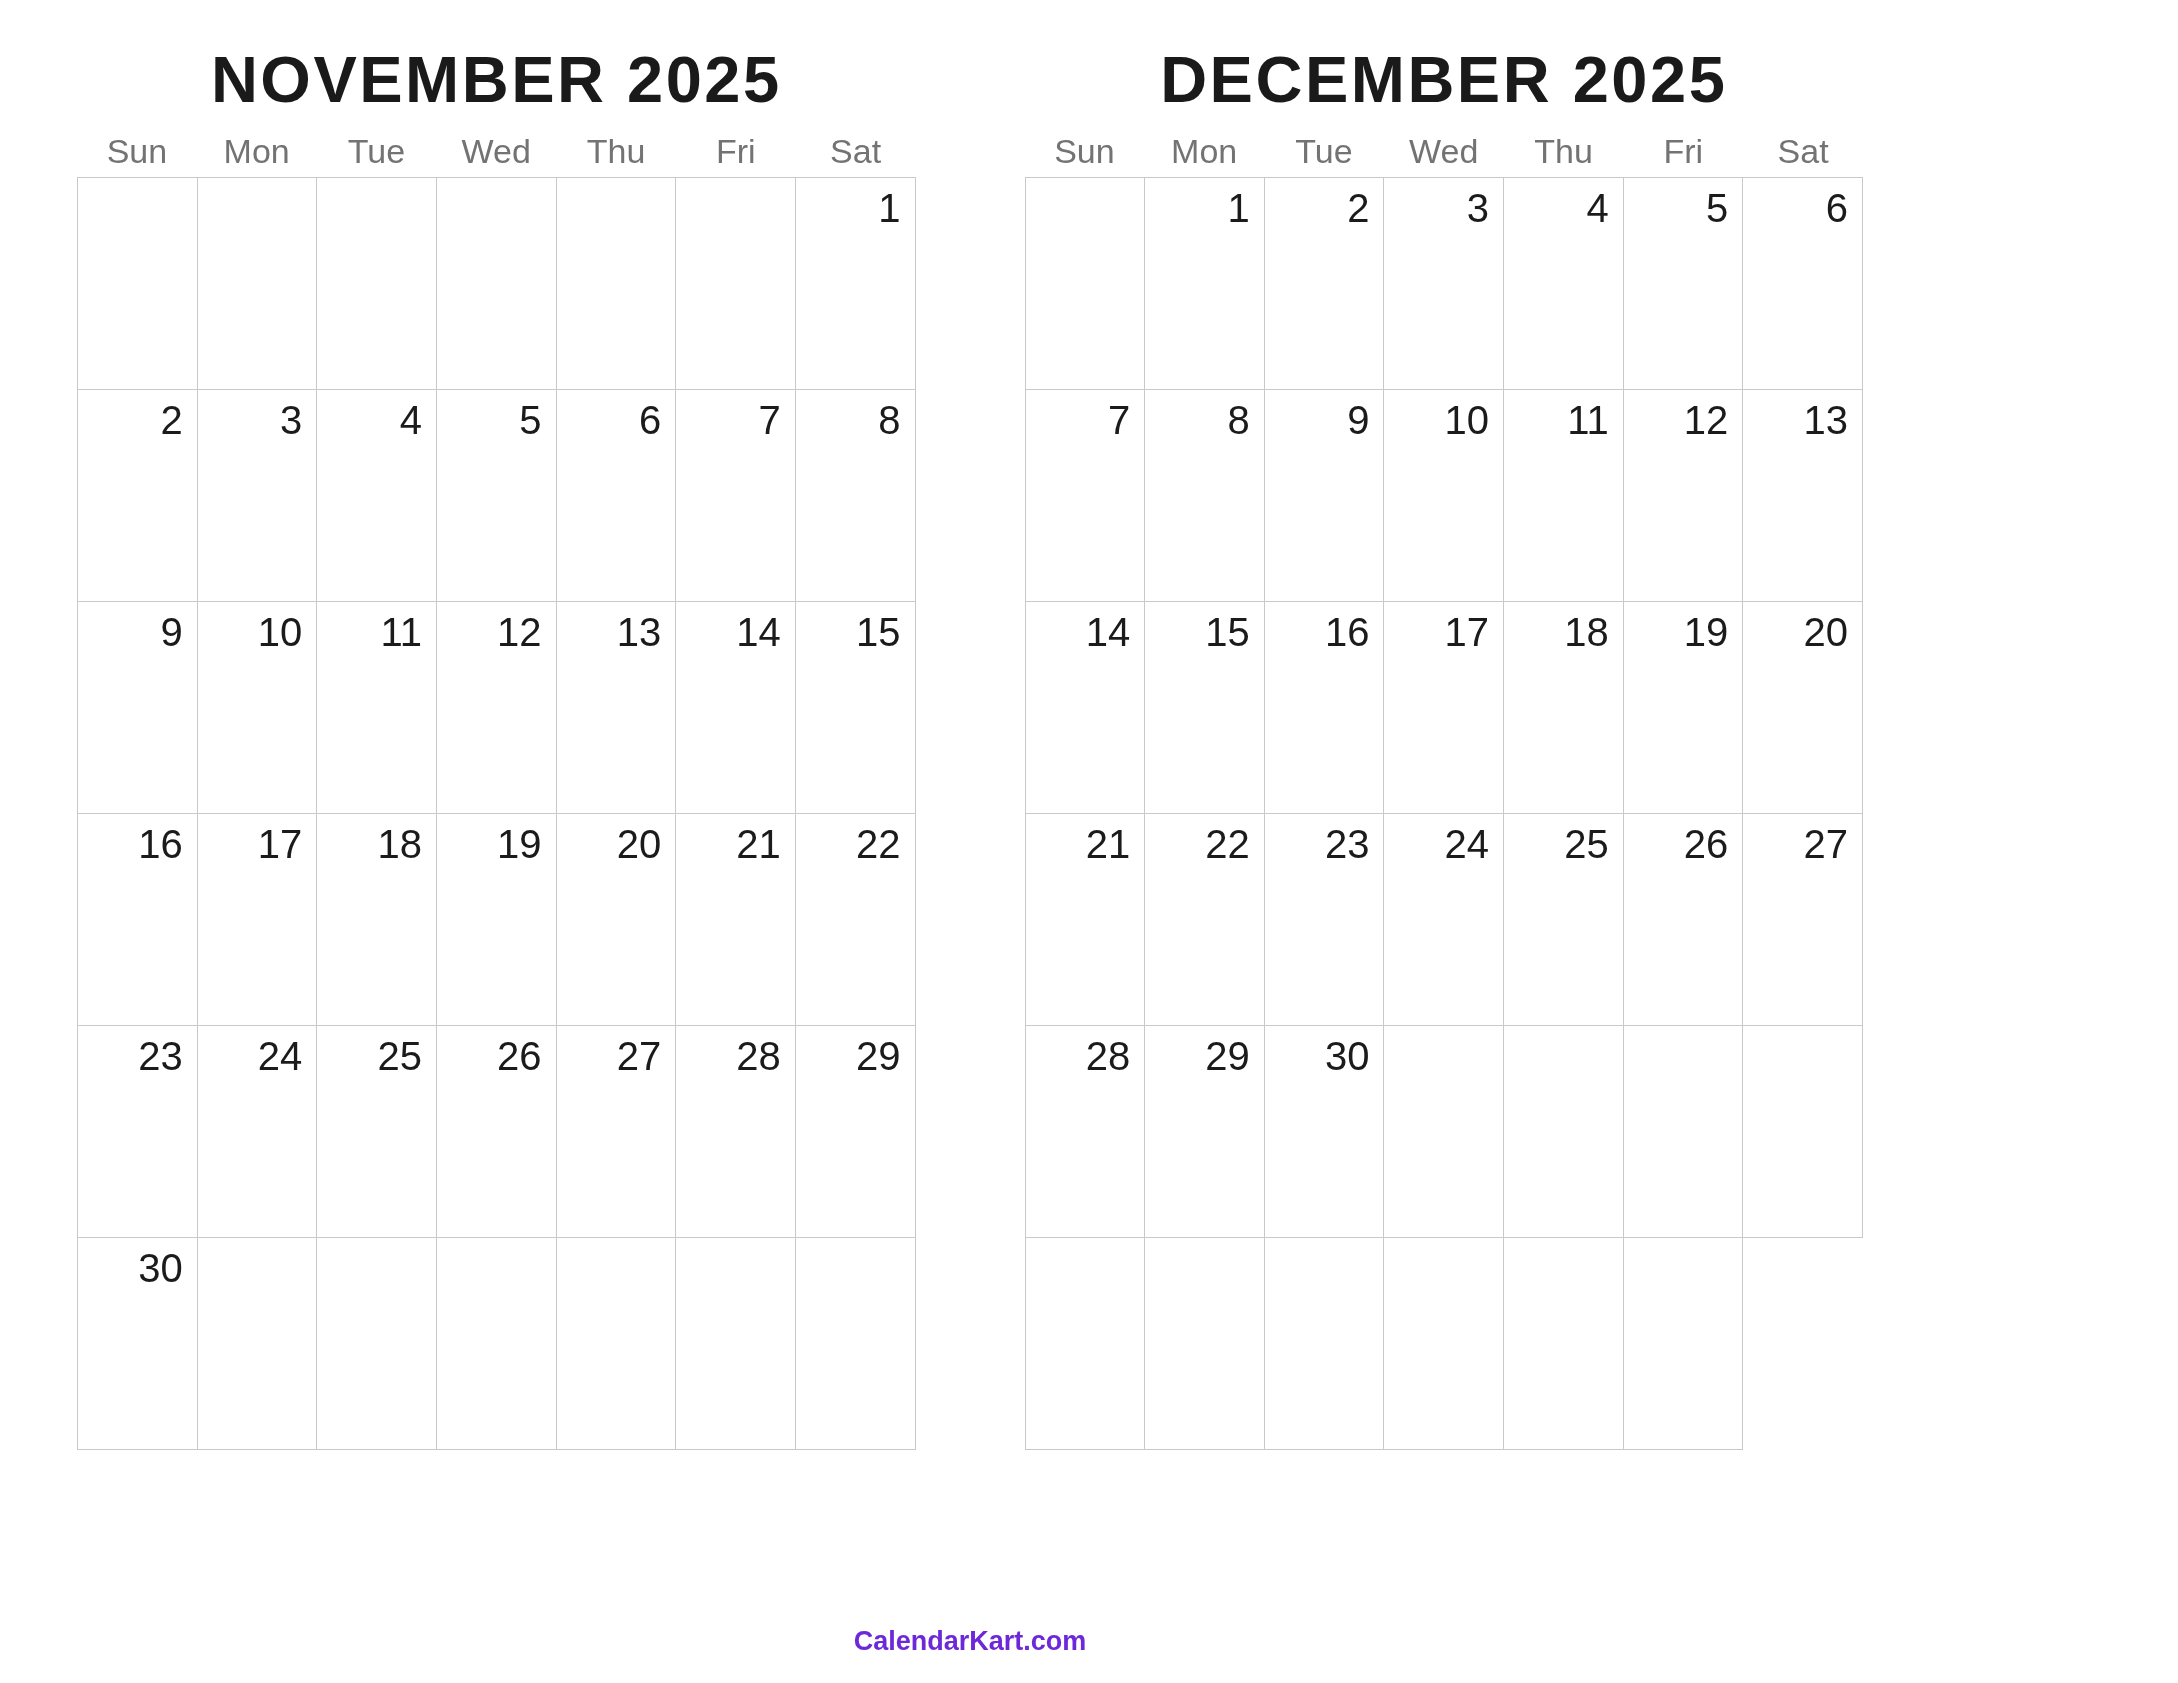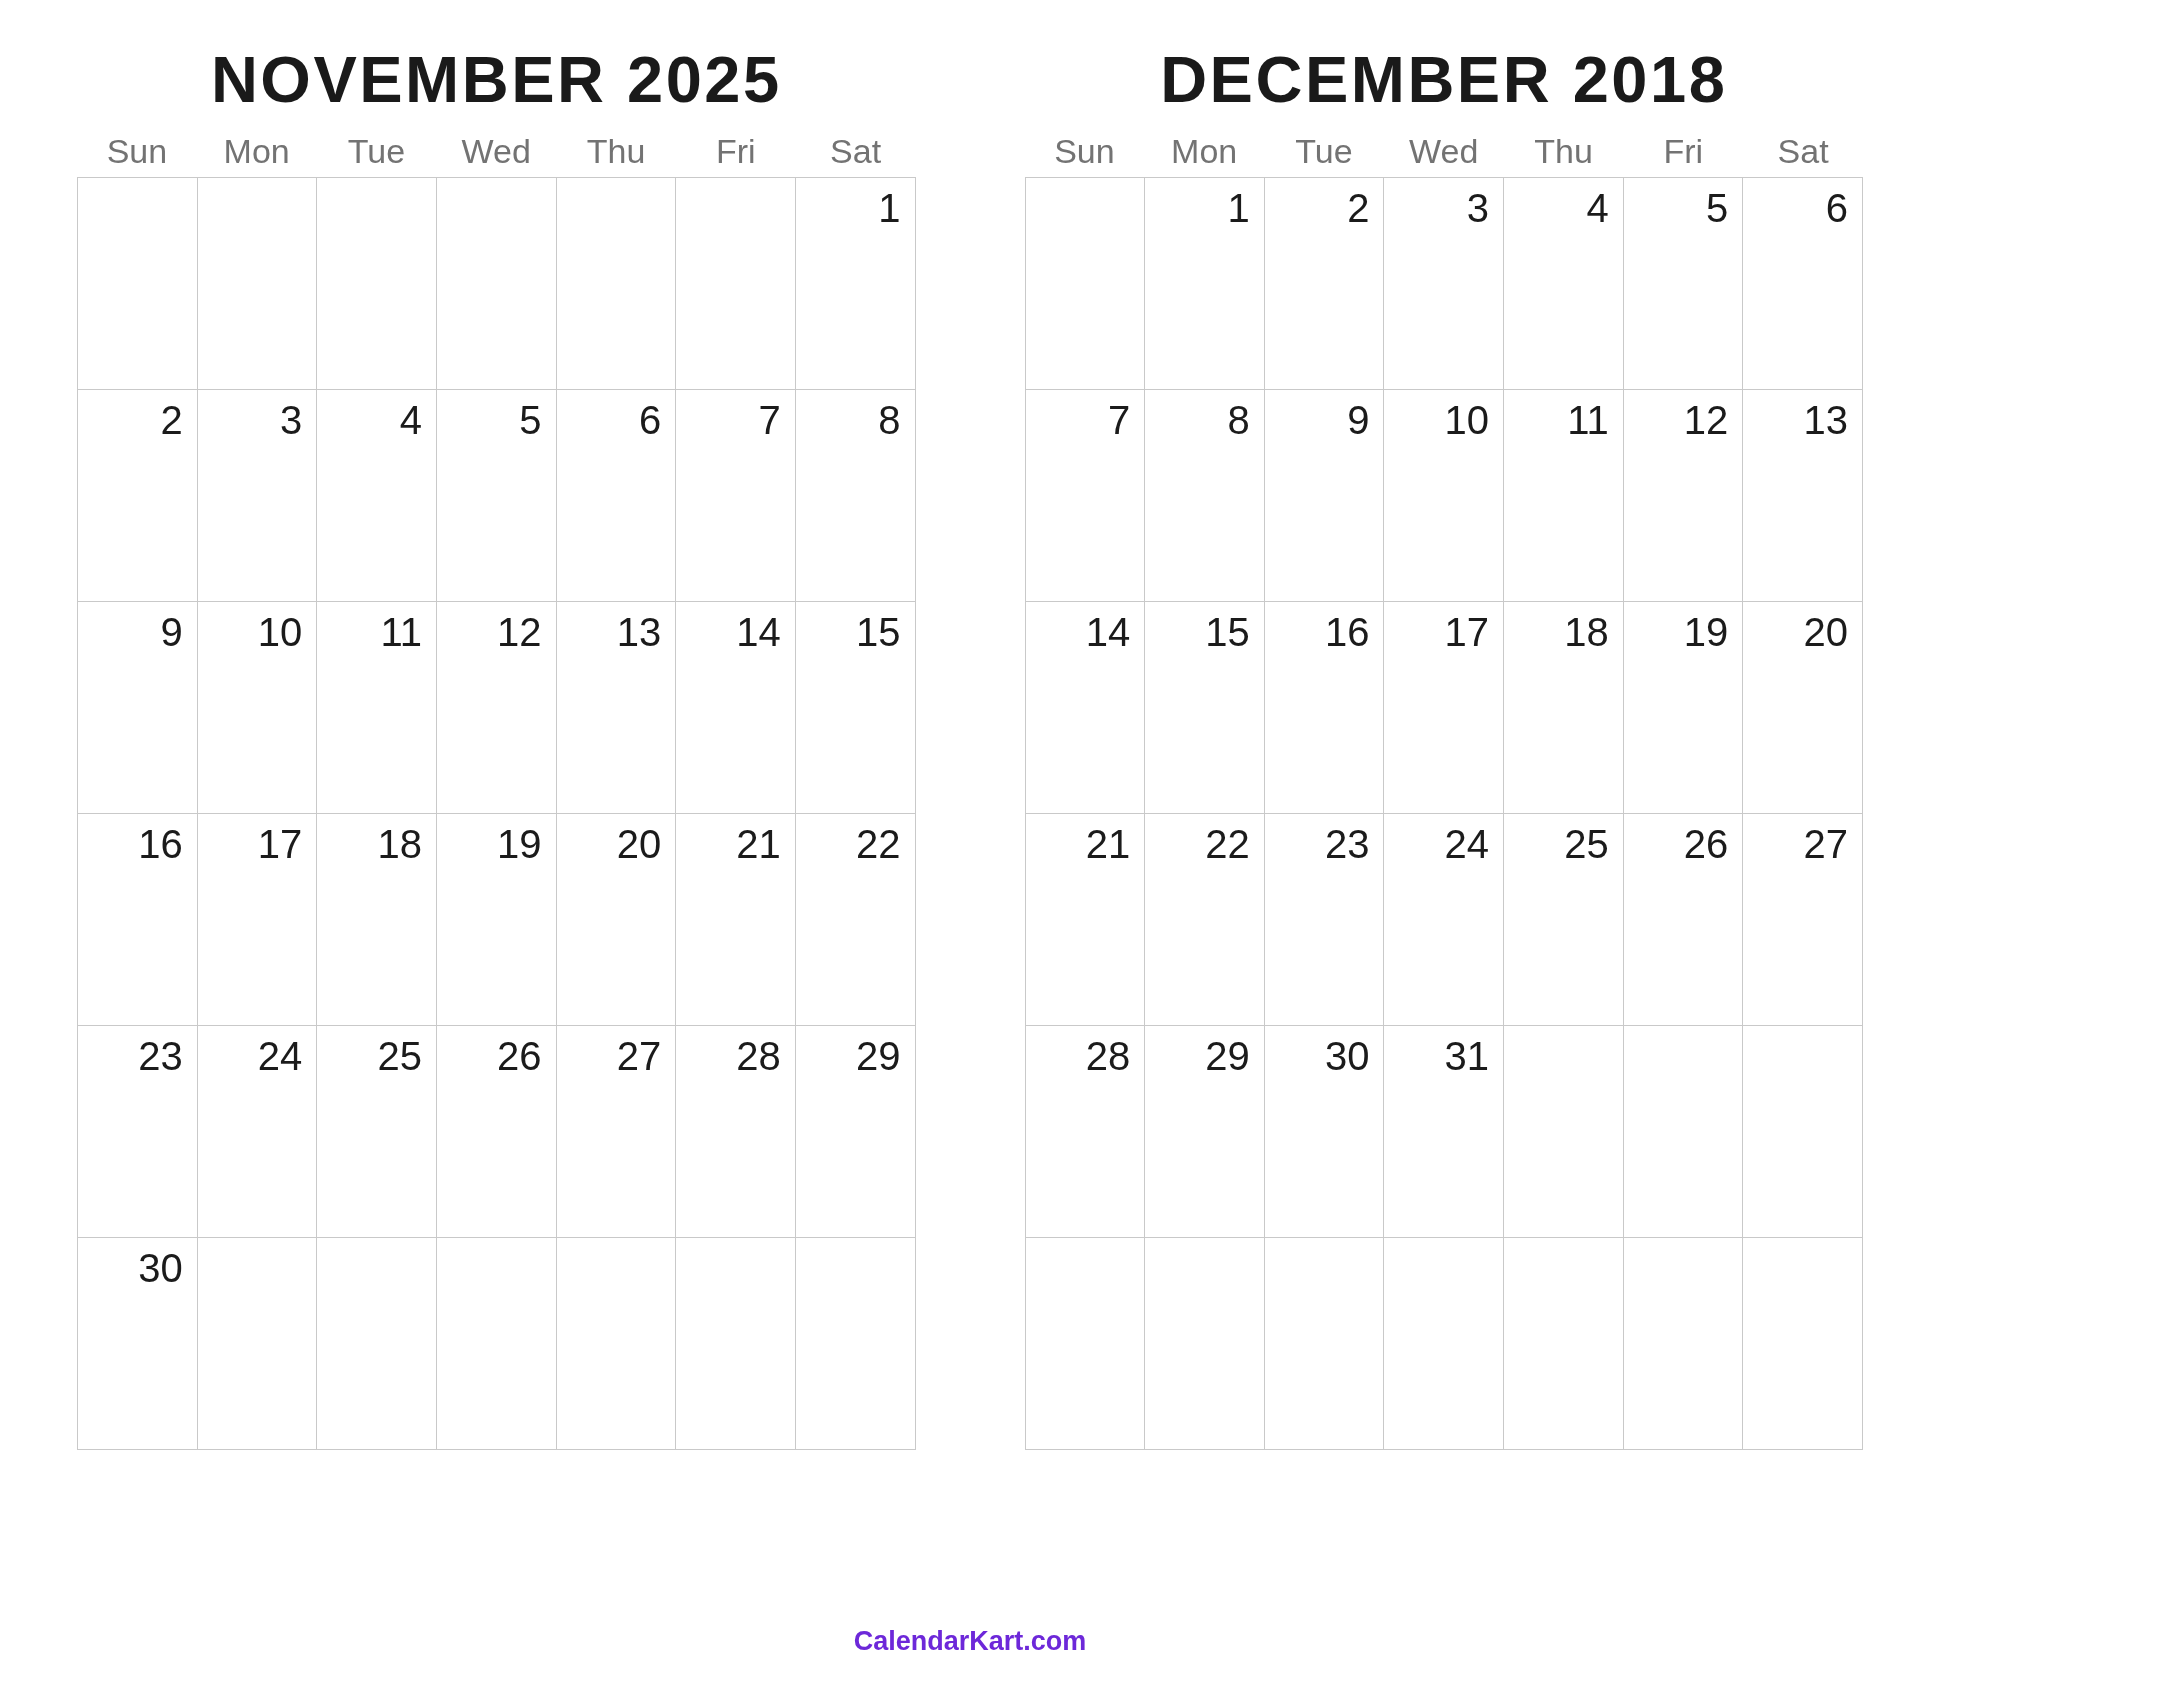--- a/index.html
+++ b/index.html
@@ -236,21 +236,21 @@
         <div class="cell">
             <span class="num"></span>
           </div>
         <div class="cell">
             <span class="num"></span>
           </div>
       </div>
     </div>
 
     <div class="month">
-      <div class="month-title">DECEMBER 2018</div>
+      <div class="month-title">DECEMBER 2025</div>
 
       <div class="dow-row">
         <div class="dow">Sun</div>
         <div class="dow">Mon</div>
         <div class="dow">Tue</div>
         <div class="dow">Wed</div>
         <div class="dow">Thu</div>
         <div class="dow">Fri</div>
         <div class="dow">Sat</div>
       </div>
@@ -347,23 +347,20 @@
         <div class="cell">
             <span class="num">28</span>
           </div>
         <div class="cell">
             <span class="num">29</span>
           </div>
         <div class="cell">
             <span class="num">30</span>
           </div>
         <div class="cell">
-            <span class="num">31</span>
-          </div>
-        <div class="cell">
             <span class="num"></span>
           </div>
         <div class="cell">
             <span class="num"></span>
           </div>
         <div class="cell">
             <span class="num"></span>
           </div>
 
         <div class="cell">

